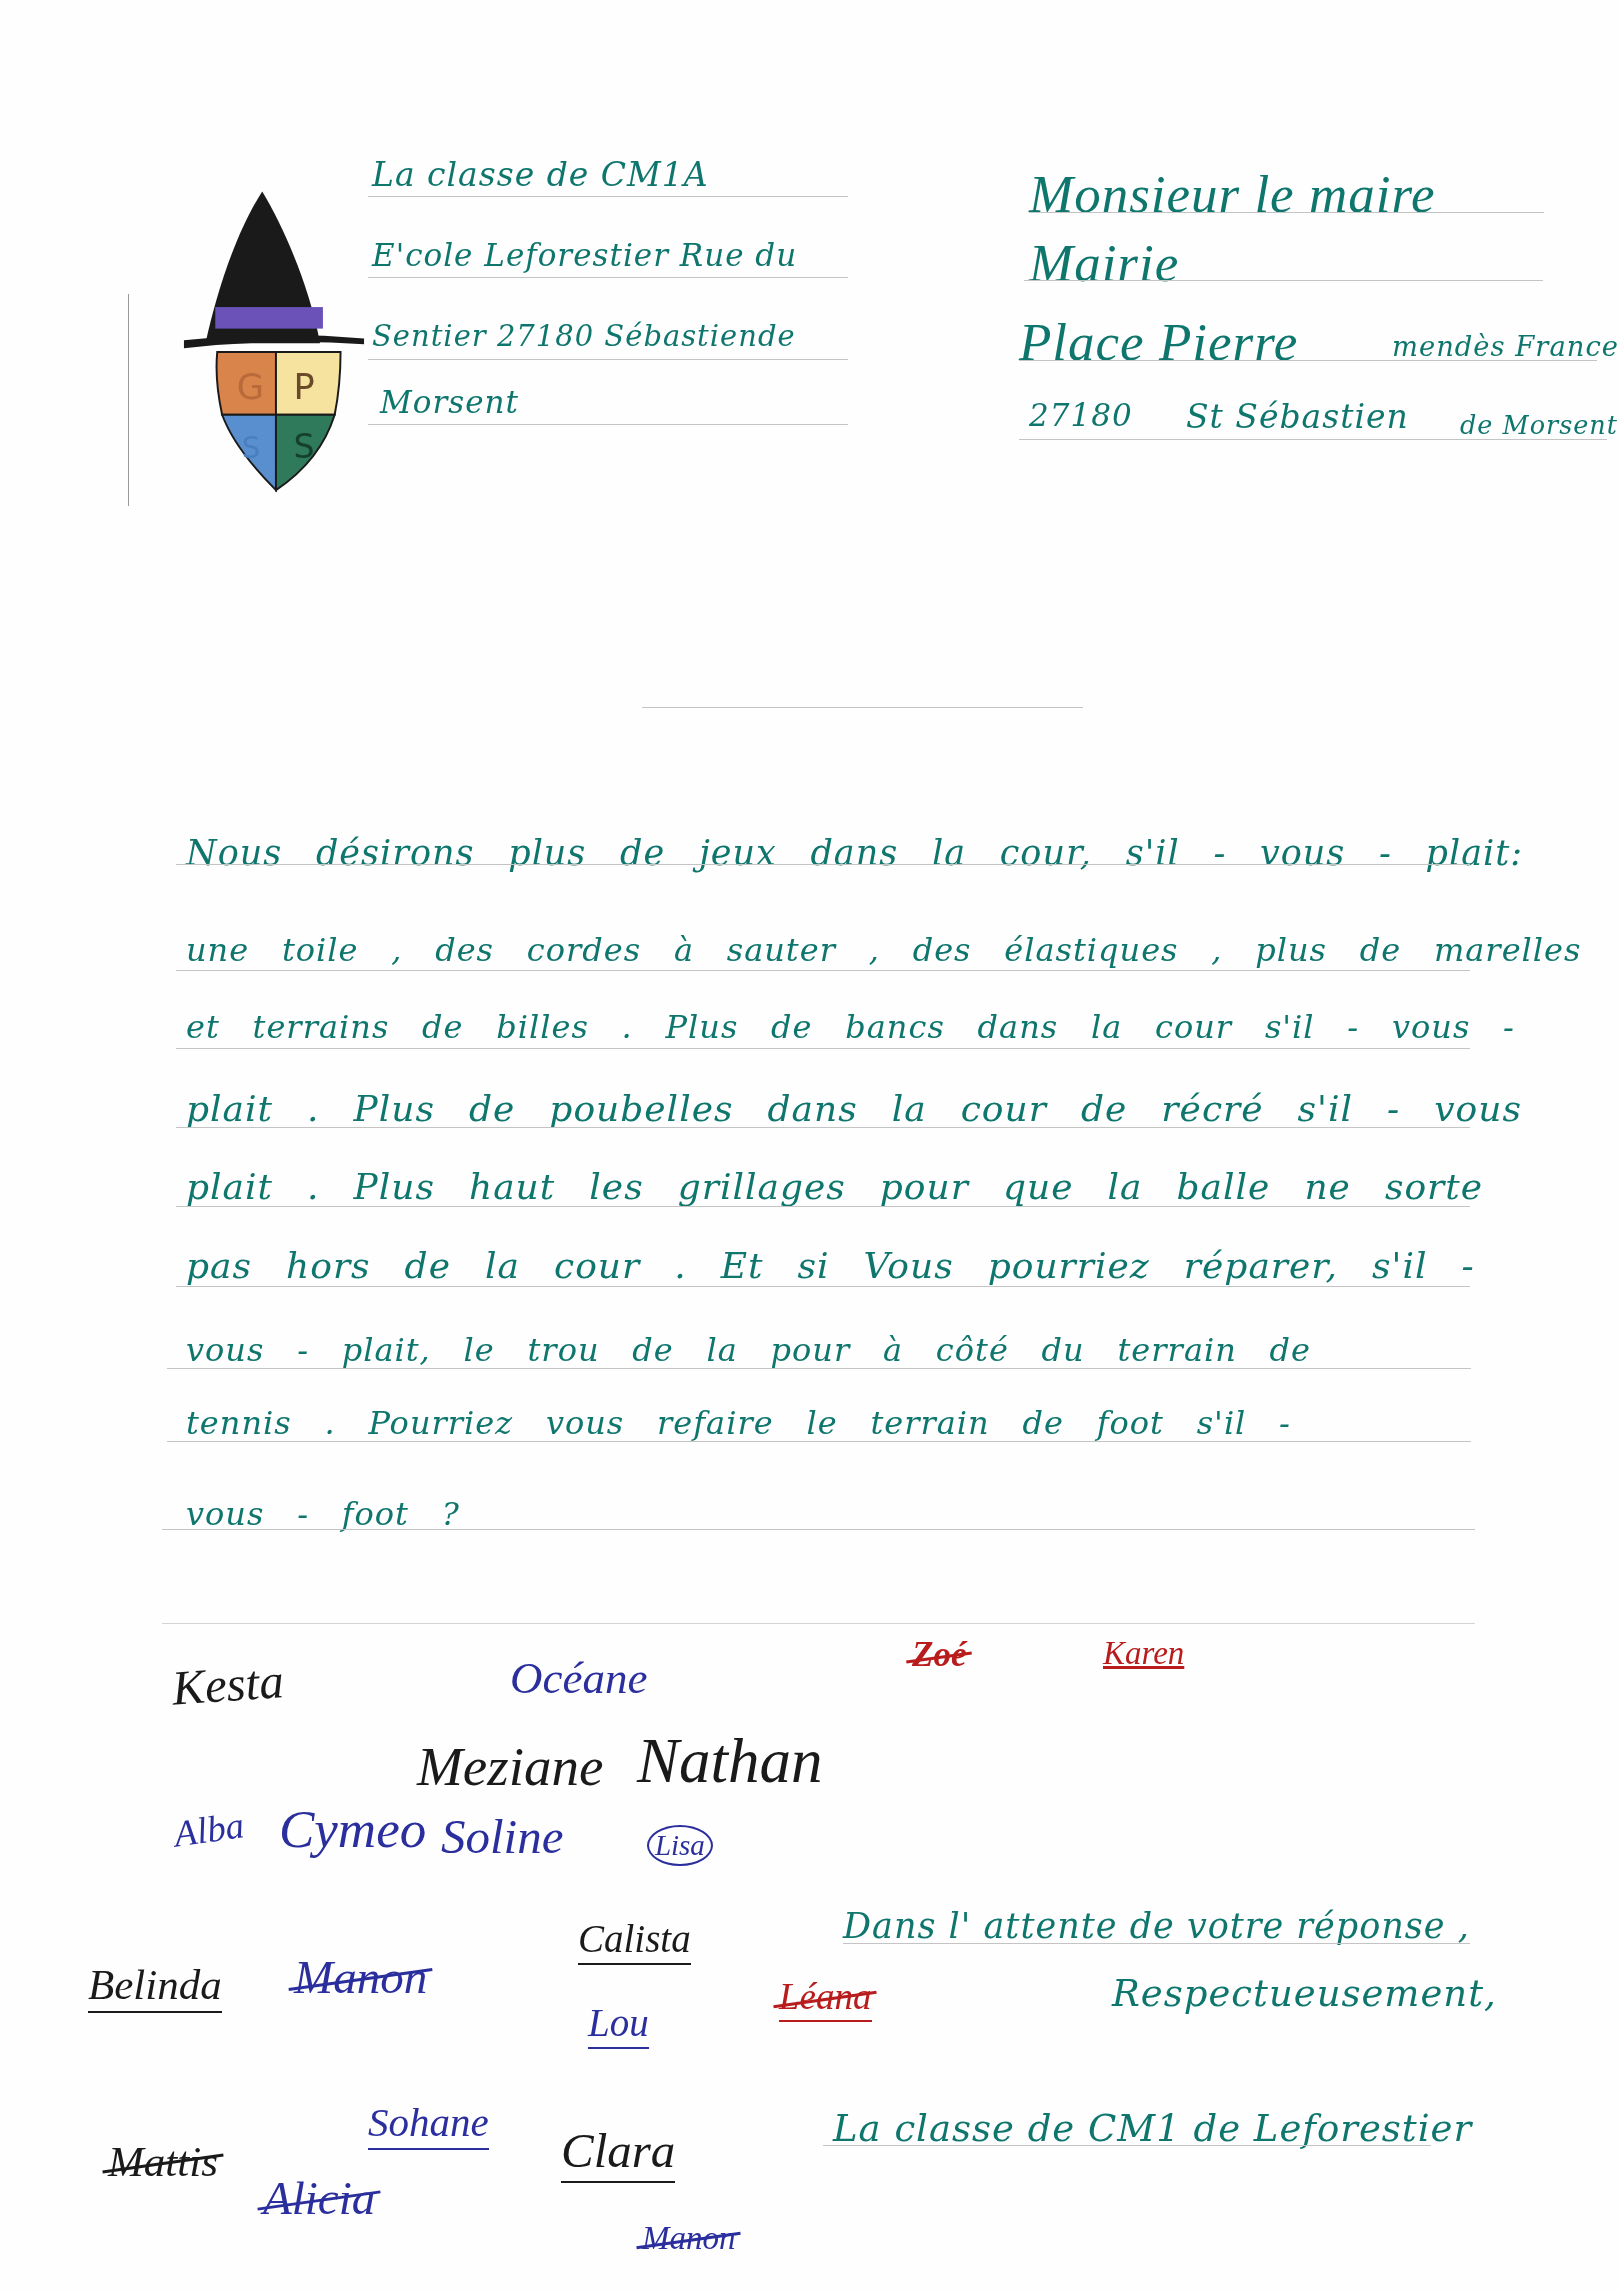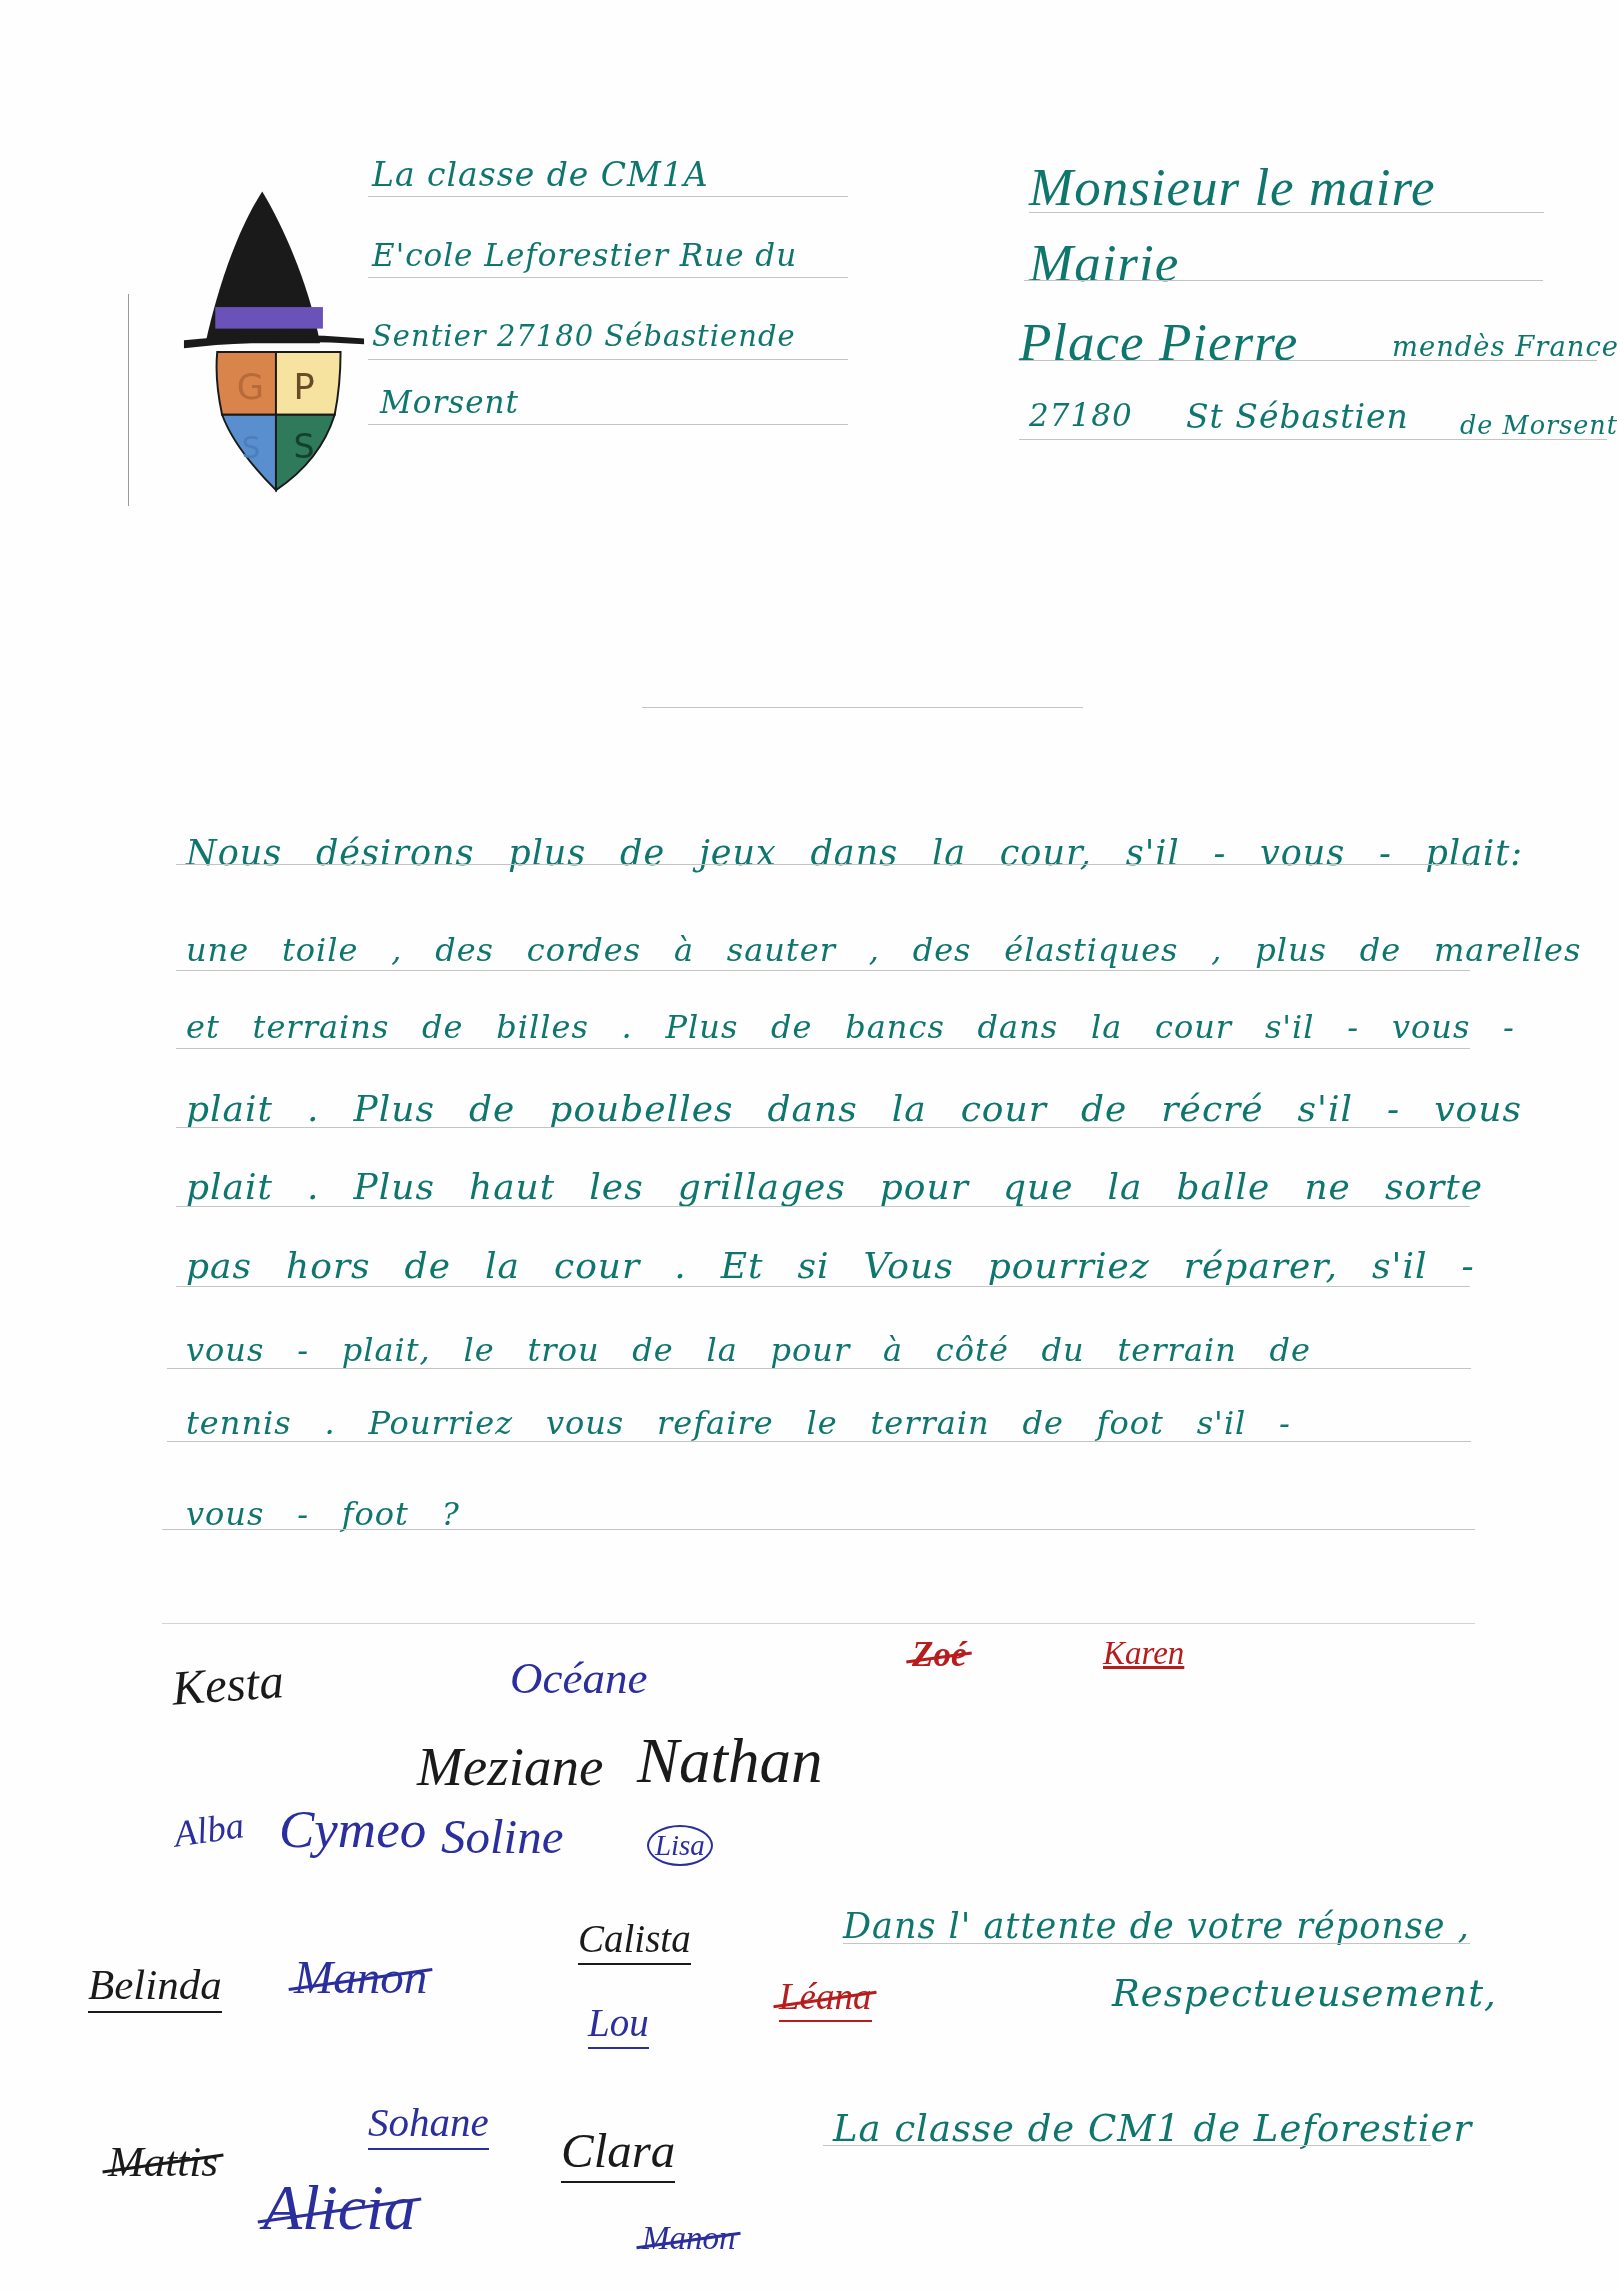--- a/index.html
+++ b/index.html
@@ -134,21 +134,21 @@
     <div class="ruled" style="left:368px; top:196px; width:480px;"></div>
     <span class="hand sender-line" style="top:237px; font-size:31px;">E'cole Leforestier Rue du</span>
     <div class="ruled" style="left:368px; top:277px; width:480px;"></div>
     <span class="hand sender-line" style="top:319px; font-size:29px;">Sentier 27180 Sébastiende</span>
     <div class="ruled" style="left:368px; top:359px; width:480px;"></div>
     <span class="hand sender-line" style="top:384px; font-size:31px;margin-left:8px;">Morsent</span>
     <div class="ruled" style="left:368px; top:424px; width:480px;"></div>
   </div>
 
   <div>
-    <span class="hand recipient-big" style="top:157px;">Monsieur le maire</span>
+    <span class="hand recipient-big" style="top:164px;">Monsieur le maire</span>
     <div class="ruled" style="left:1029px; top:212px; width:515px;"></div>
     <span class="hand recipient-big" style="top:233px;">Mairie</span>
     <div class="ruled" style="left:1024px; top:280px; width:519px;"></div>
     <span class="hand recipient-big" style="top:312px; left:1019px;">Place Pierre</span>
     <span class="hand recipient-small" style="top:331px; left:1392px; font-size:27.4px;">mendès France</span>
     <div class="ruled" style="left:1019px; top:360px; width:578px;"></div>
     <span class="hand recipient-small" style="top:397px; left:1029px;">27180</span>
     <span class="hand recipient-small" style="top:397px; left:1186px; font-size:33px;">St Sébastien</span>
     <span class="hand recipient-small" style="top:410px; left:1460px; font-size:25.5px;">de Morsent</span>
     <div class="ruled" style="left:1019px; top:439px; width:588px;"></div>
@@ -192,21 +192,21 @@
 
     <span class="sig black underline-sig" style="left:88px; top:1960px; font-size:43px;">Belinda</span>
     <span class="sig navy strike" style="left:294px; top:1950px; font-size:47px;">Manon</span>
     <span class="sig black underline-sig" style="left:578px; top:1916px; font-size:39px;">Calista</span>
     <span class="sig navy underline-sig" style="left:588px; top:2000px; font-size:39px;">Lou</span>
     <span class="sig sky underline-sig strike" style="left:779px; top:1975px; font-size:37px;">Léana</span>
 
     <span class="sig black strike" style="left:108px; top:2137px; font-size:43px;">Mattis</span>
     <span class="sig navy underline-sig" style="left:368px; top:2098px; font-size:41px;">Sohane</span>
     <span class="sig black underline-sig" style="left:561px; top:2122px; font-size:49px;">Clara</span>
-    <span class="sig navy strike" style="left:263px; top:2171px; font-size:64px;">Alicia</span>
+    <span class="sig navy strike" style="left:263px; top:2171px; font-size:47px;">Alicia</span>
     <span class="sig navy strike" style="left:642px; top:2220px; font-size:33px;">Manon</span>
   </div>
 
   <div>
     <span class="hand closing" style="left:843px; top:1906px; font-size:35px;">Dans l' attente de votre réponse ,</span>
     <div class="ruled" style="left:843px; top:1943px; width:627px;"></div>
     <span class="hand closing" style="left:1112px; top:1972px; font-size:37px;">Respectueusement,</span>
     <span class="hand closing" style="left:833px; top:2107px; font-size:37px;">La classe de CM1 de Leforestier</span>
     <div class="ruled" style="left:823px; top:2145px; width:608px;"></div>
   </div>

